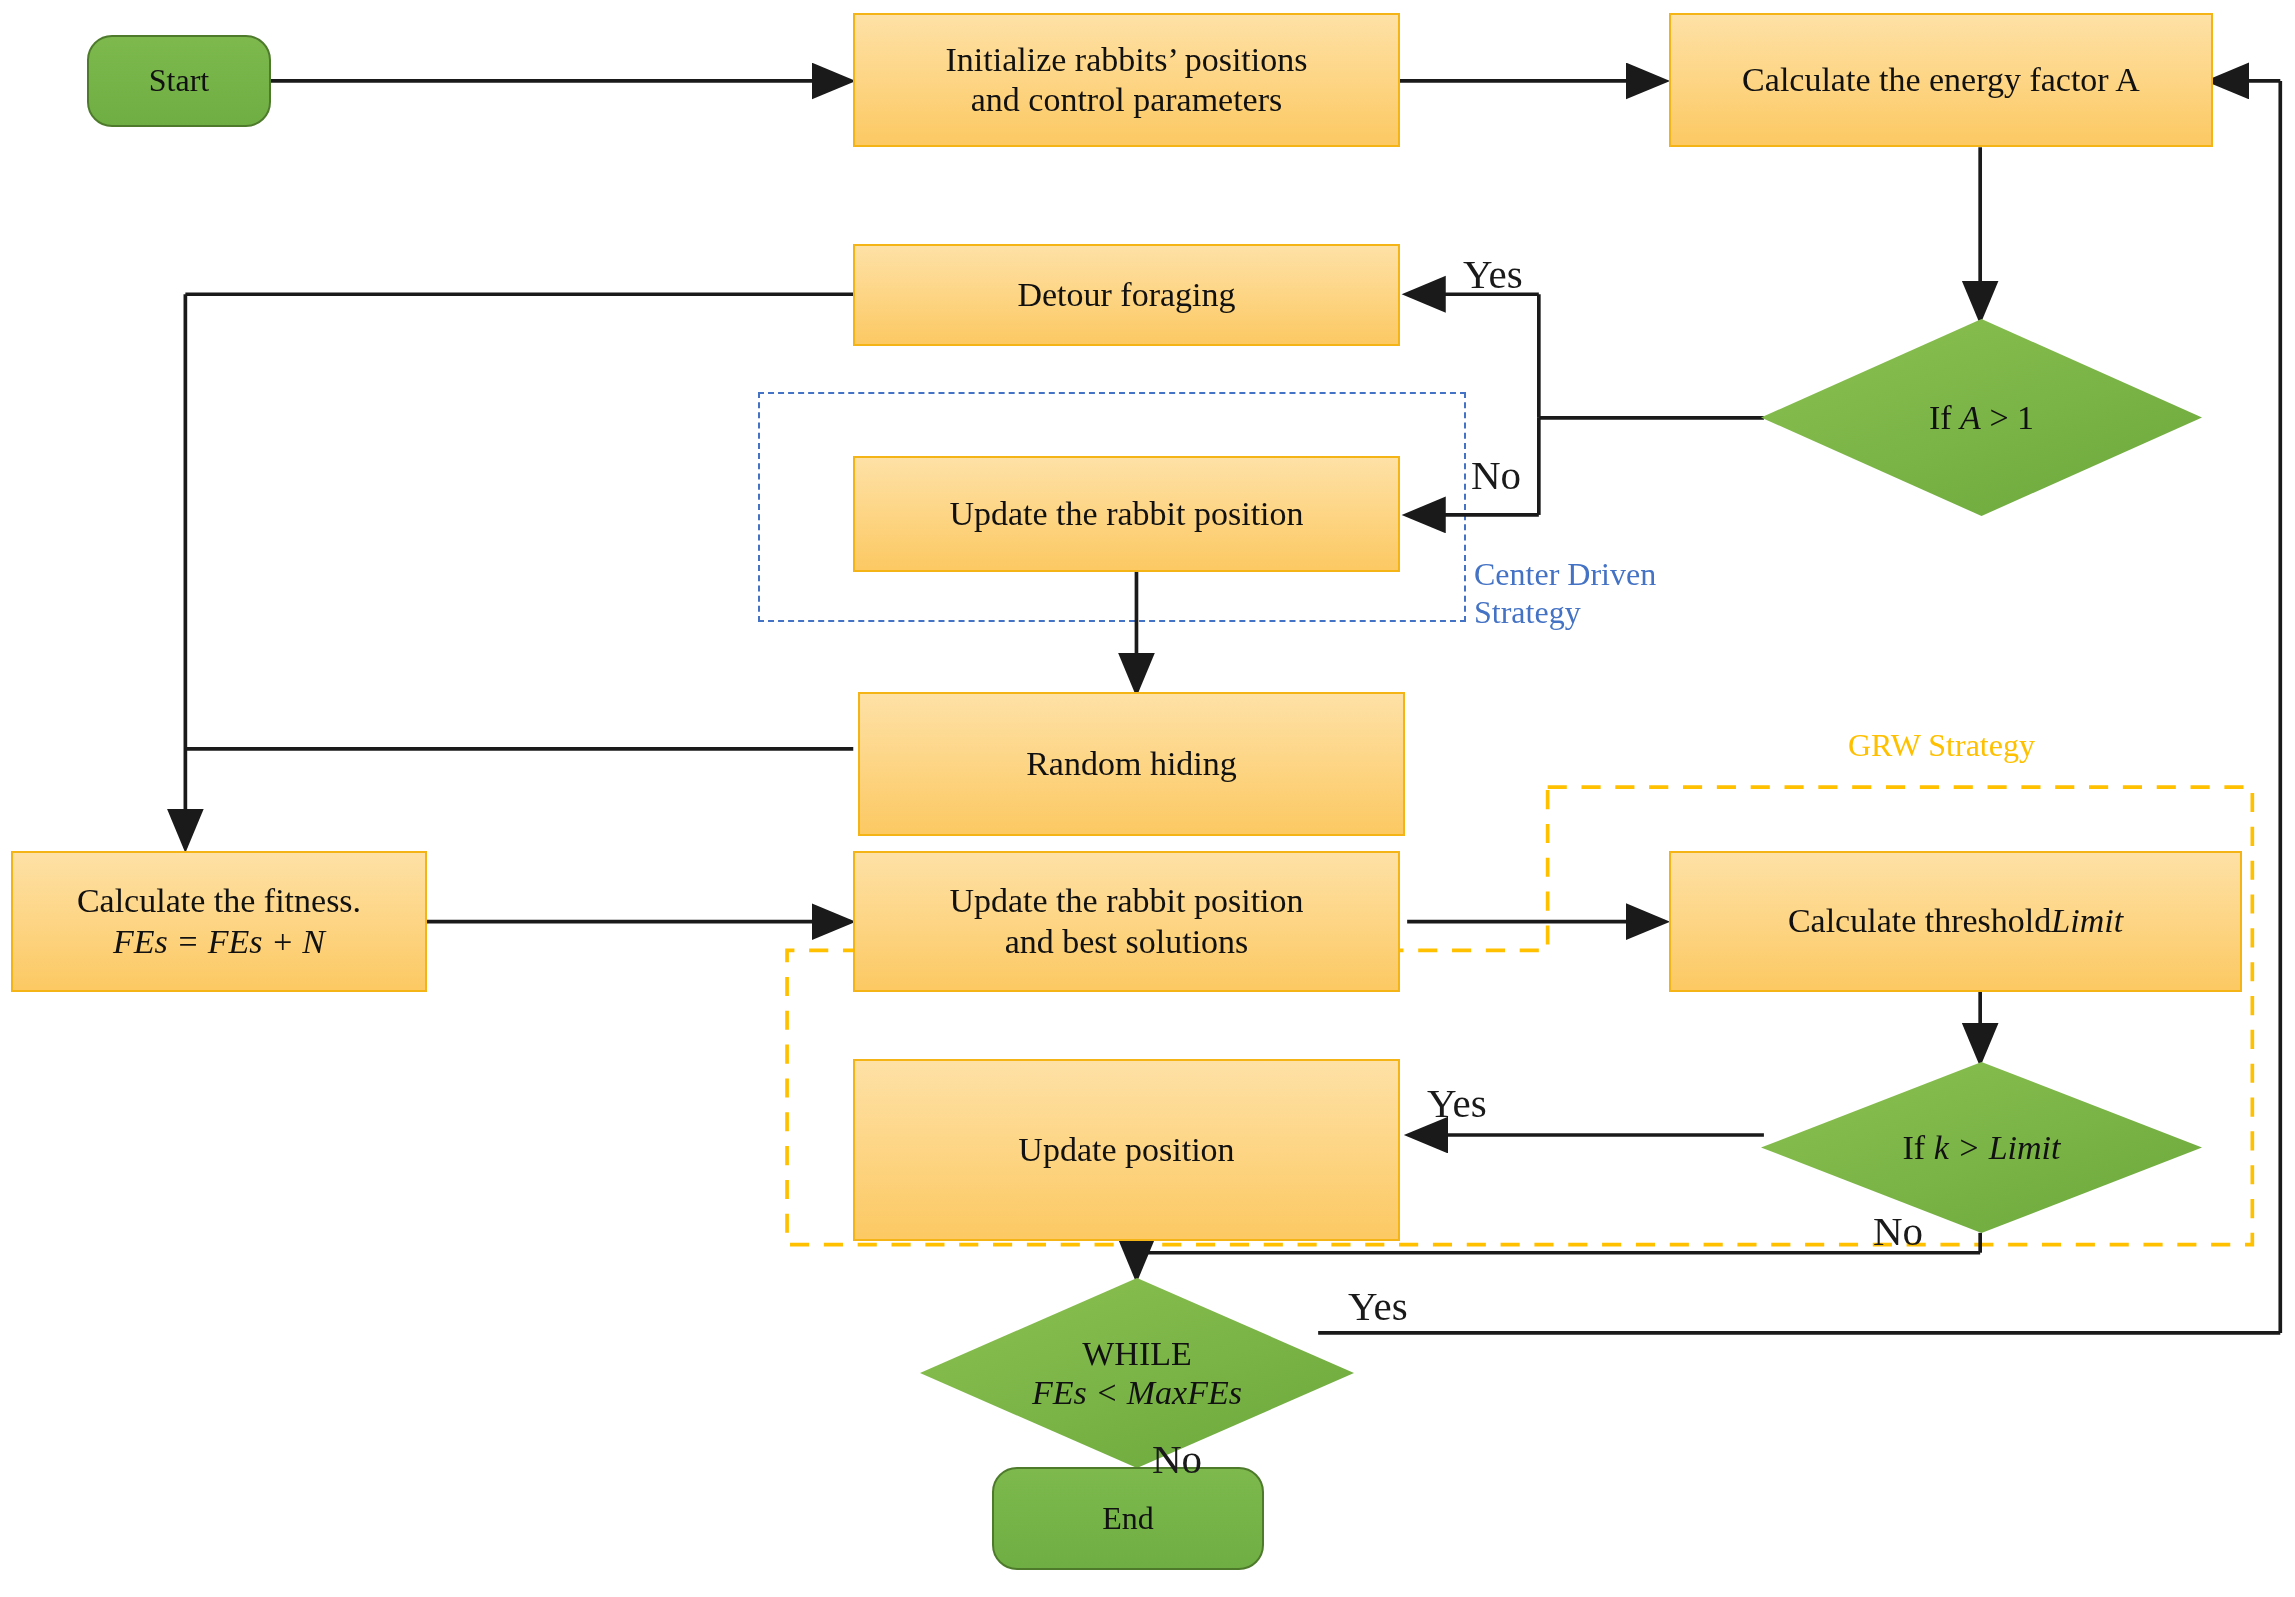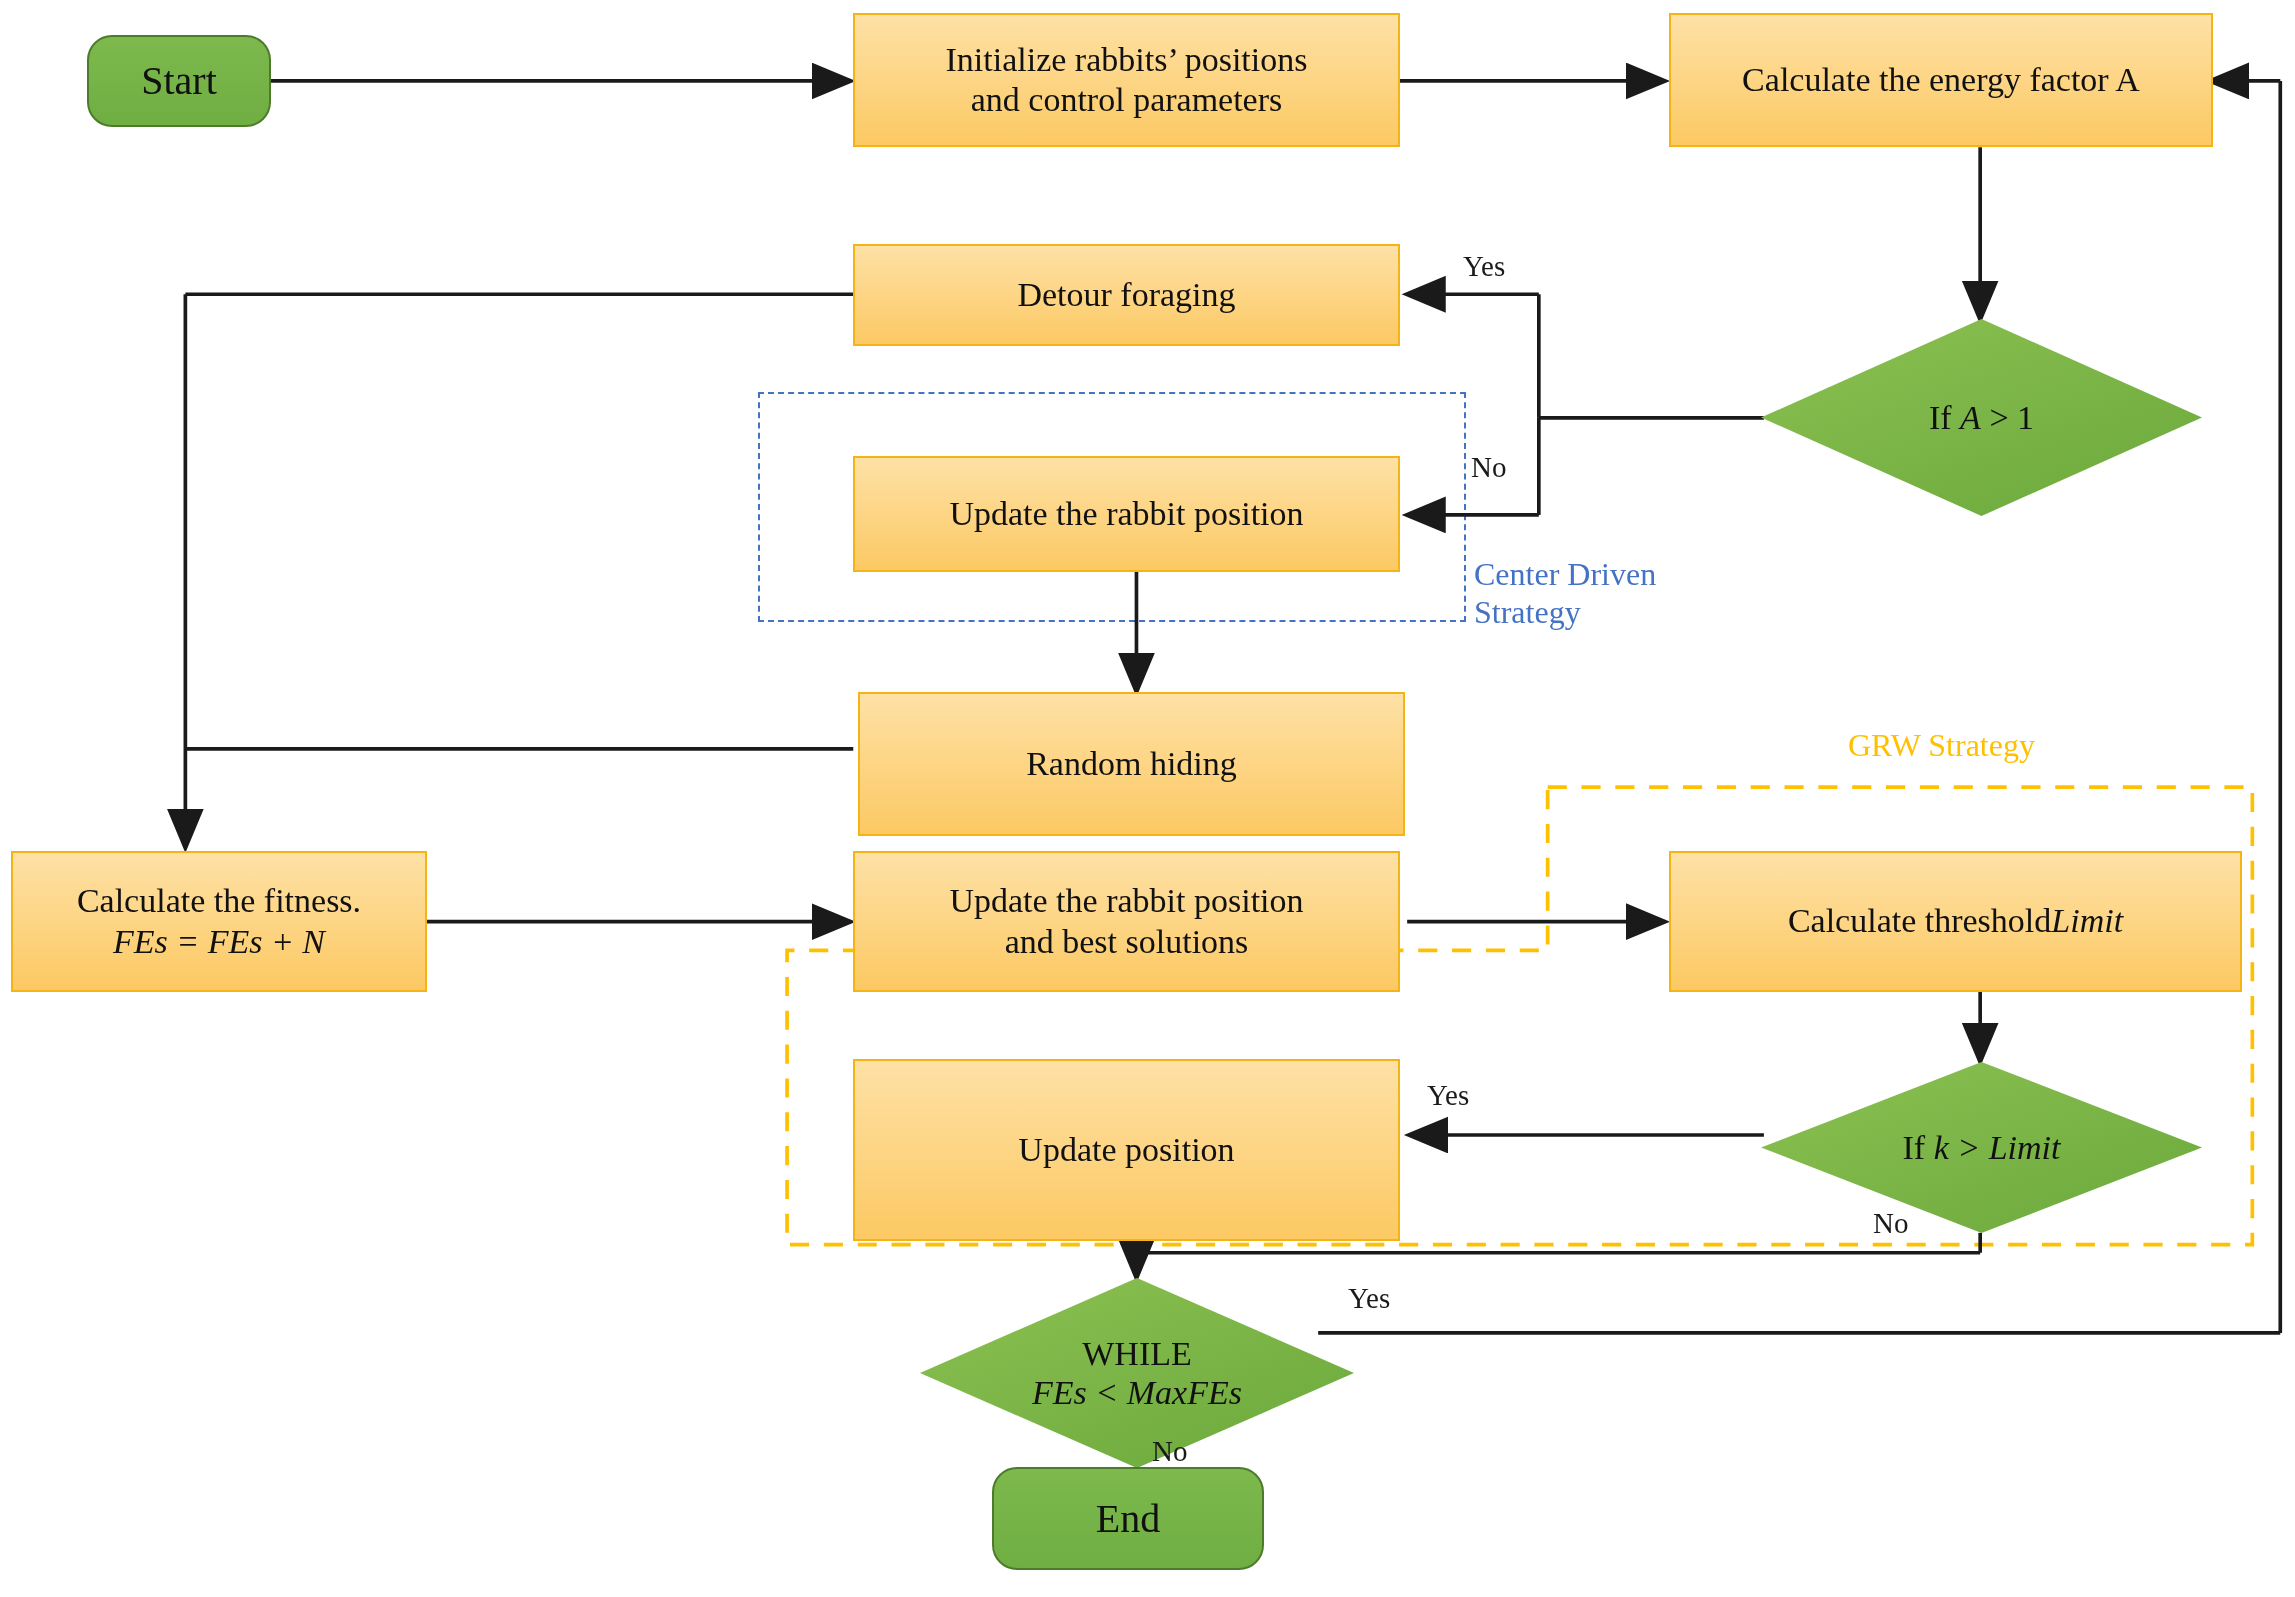--- a/index.html
+++ b/index.html
@@ -4,27 +4,27 @@
 <title>Flowchart</title>
 <style>
   html,body{margin:0;padding:0;background:#ffffff;}
   #stage{position:relative;width:2295px;height:1597px;background:#ffffff;
          font-family:"Liberation Serif","DejaVu Serif",serif;overflow:hidden;}
   .node{position:absolute;box-sizing:border-box;display:flex;align-items:center;
         justify-content:center;text-align:center;line-height:1.18;}
   .proc{background:linear-gradient(180deg,#FEE1A6 0%,#FCC963 100%);
         border:2.2px solid #F5B416;color:#111;font-size:34px;}
   .term{background:linear-gradient(180deg,#7DB94D 0%,#6FAE43 100%);
-        border:2.2px solid #4E7A2C;border-radius:25px;color:#111;font-size:40px;}
+        border:2.2px solid #4E7A2C;border-radius:25px;color:#111;font-size:32px;}
   .dec{font-size:34px;color:#111;}
   .dec .shape{position:absolute;inset:0;background:linear-gradient(160deg,#8CC152 0%,#6BA83C 100%);
         clip-path:polygon(50% 0,100% 50%,50% 100%,0 50%);}
   .dec .txt{position:relative;z-index:2;width:100%;text-align:center;line-height:1.15;}
   .it{font-style:italic;}
-  .lbl{position:absolute;font-size:29px;color:#1a1a1a;white-space:nowrap;}
+  .lbl{position:absolute;font-size:41px;color:#1a1a1a;white-space:nowrap;}
   .lbl.blue{color:#4472C4;font-size:32px;line-height:1.2;white-space:normal;}
   .lbl.gold{color:#FFC000;font-size:32px;}
   svg.edges{position:absolute;left:0;top:0;width:2295px;height:1597px;pointer-events:none;}
   .dashbox{position:absolute;box-sizing:border-box;}
   .dash-blue{border:2.2px dashed #4472C4;}
 </style>
 </head>
 <body>
 
 <div id="stage">

